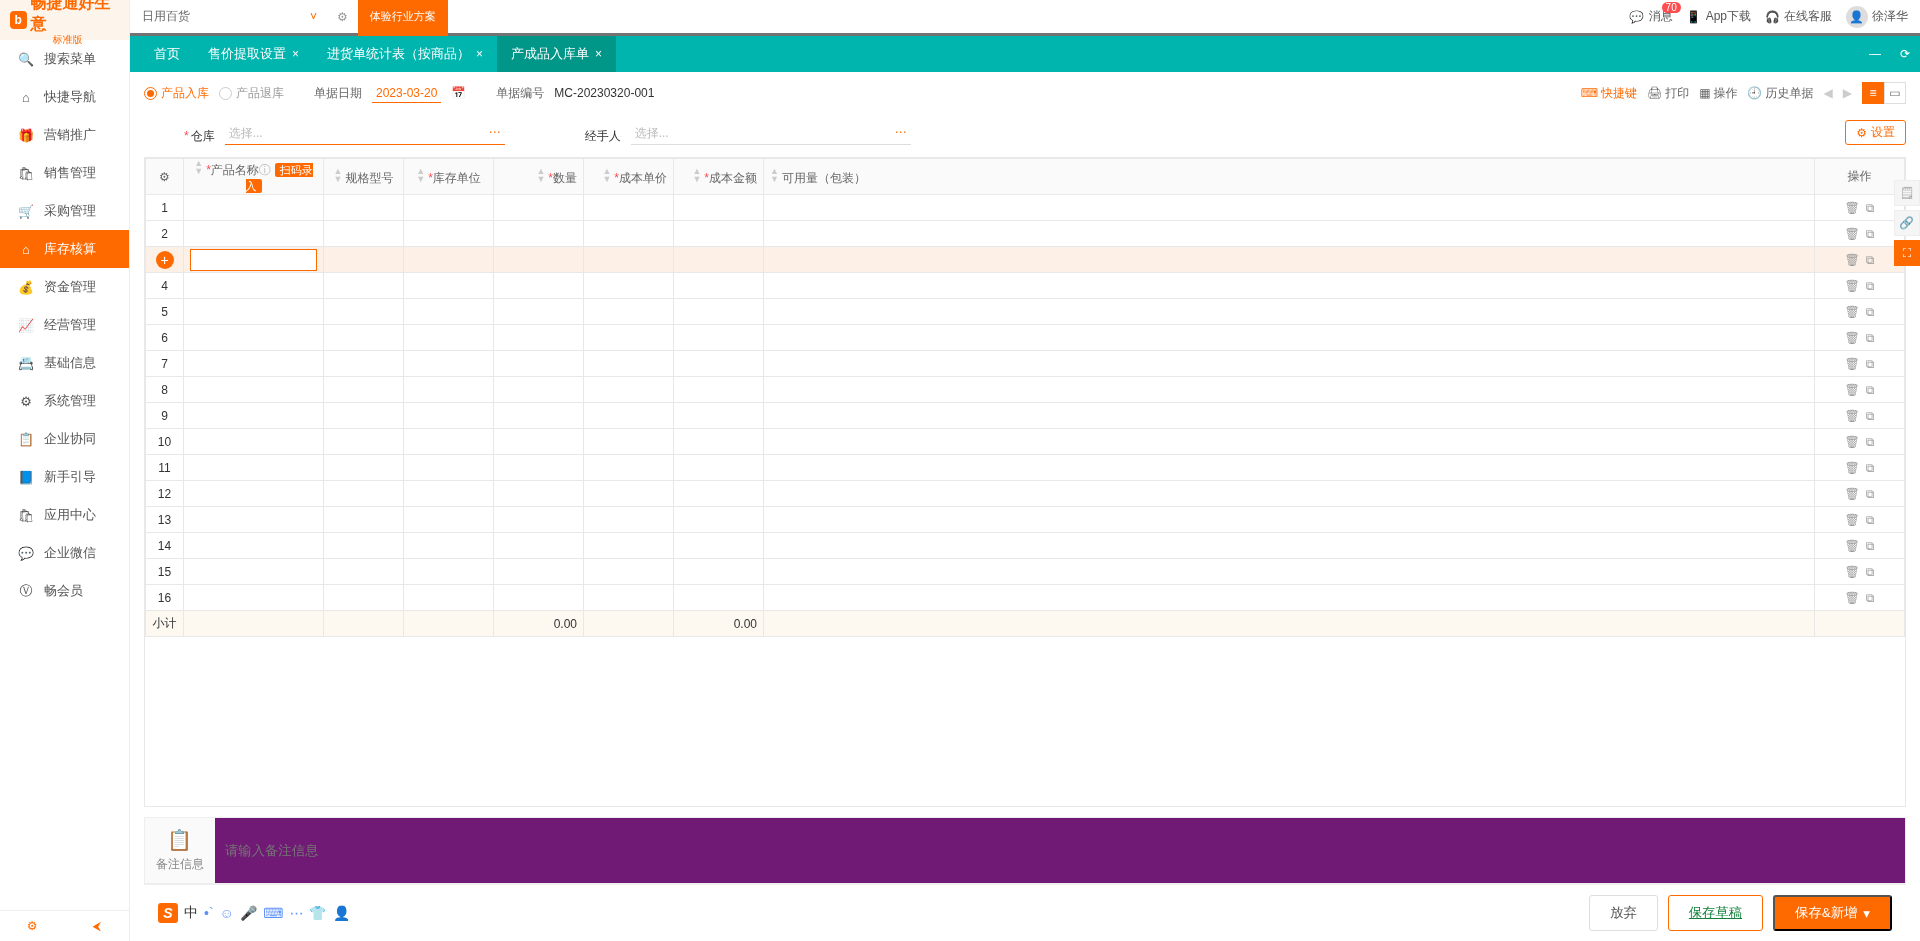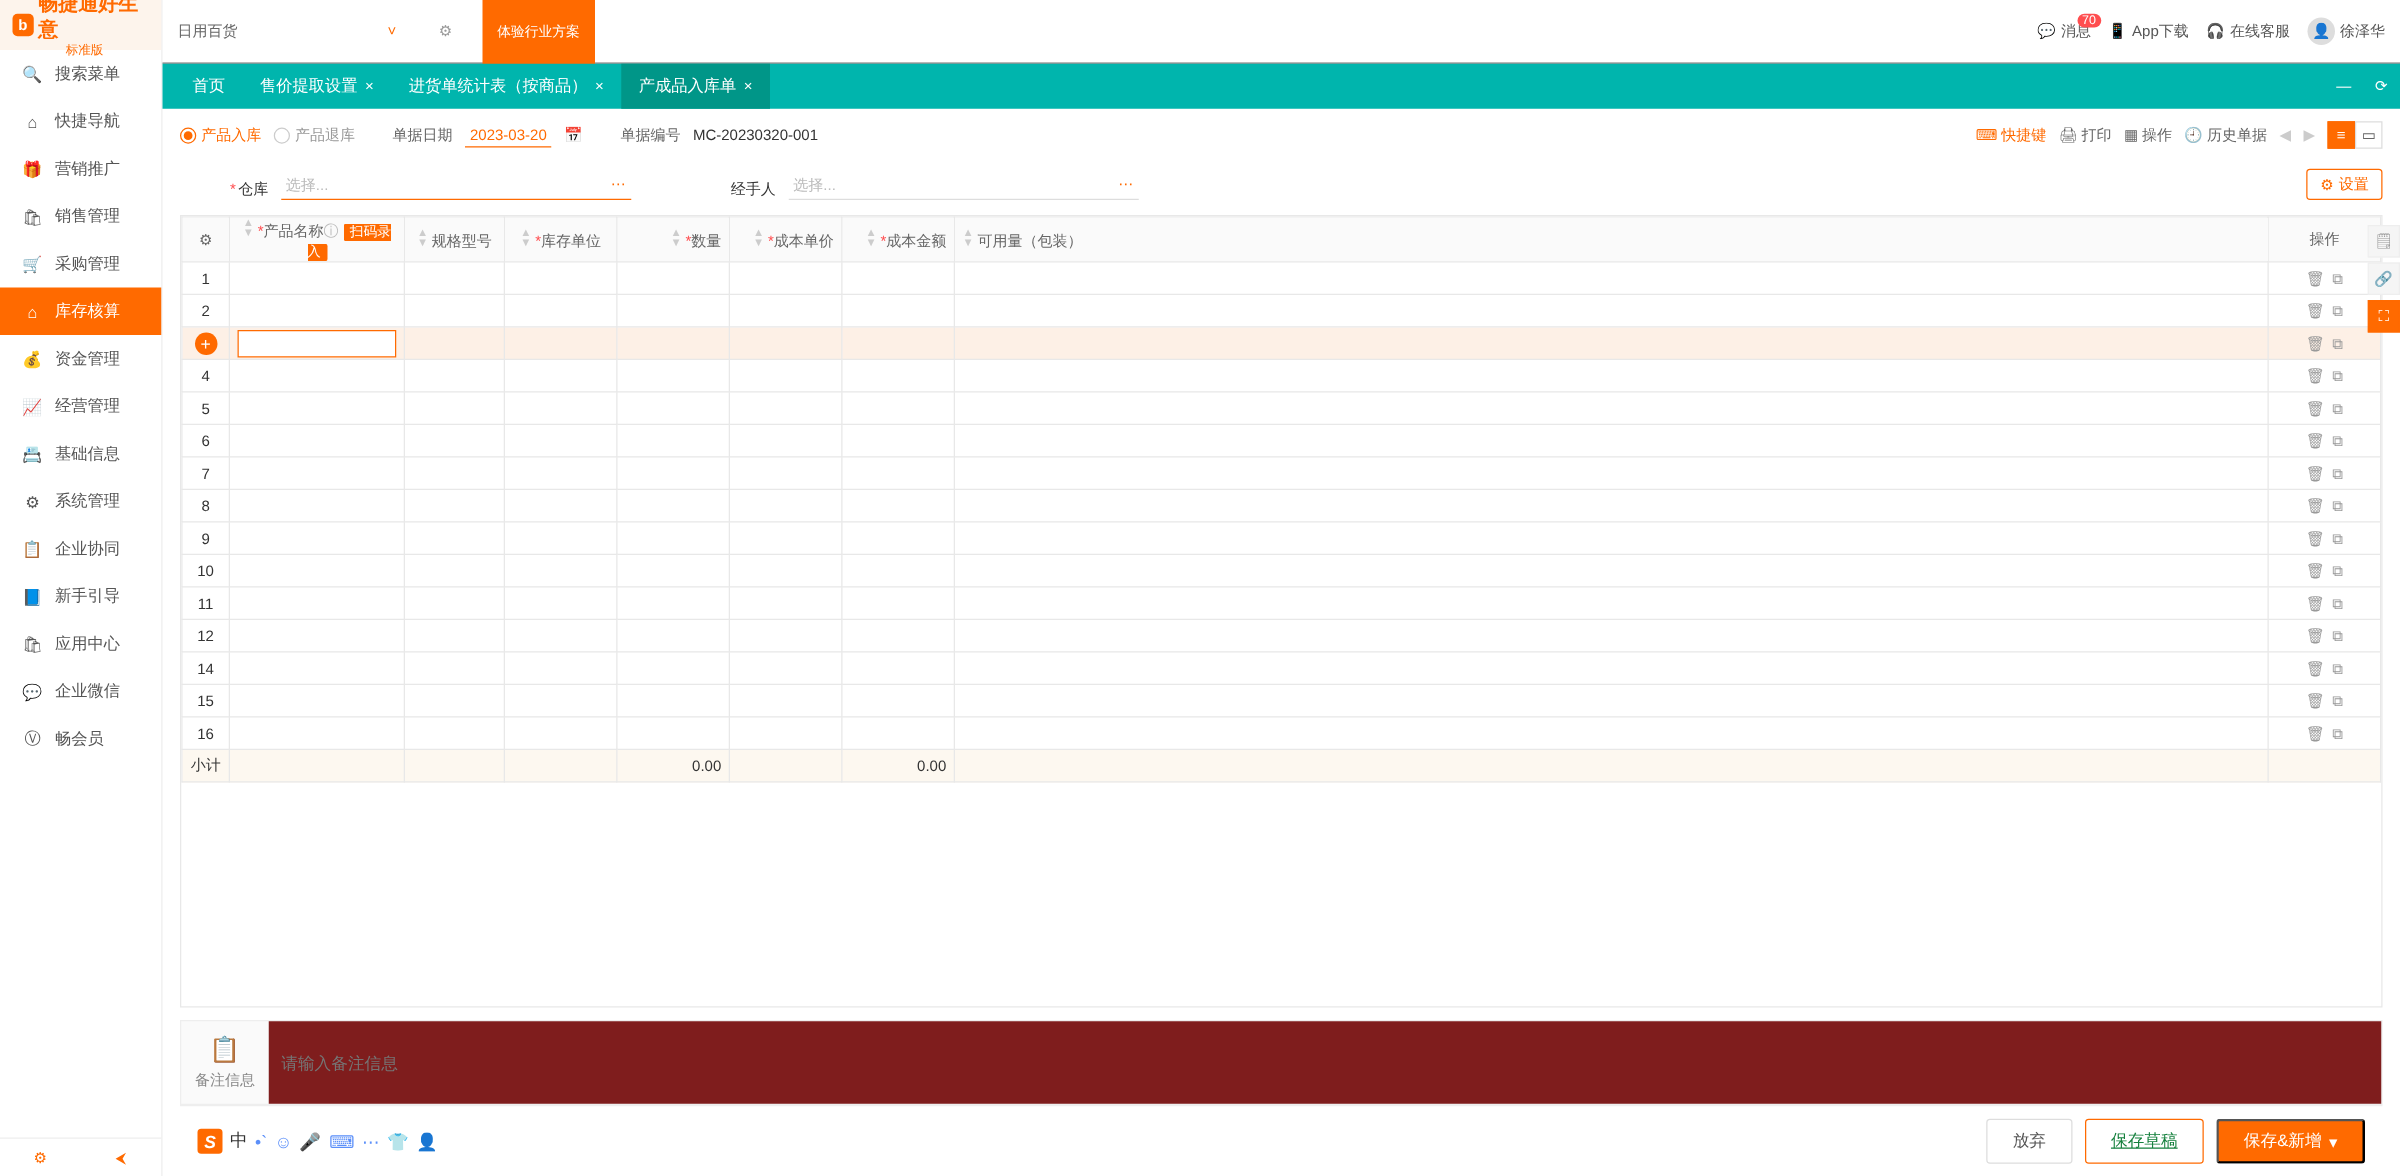--- a/index.html
+++ b/index.html
@@ -14,21 +14,21 @@
 .logo-sub { font-size: 10px; color: #ff6a00; margin-left: 22px; margin-top: -2px; }
 .nav { flex: 1; }
 .nav-item { display: flex; align-items: center; padding: 10px 18px; color: #555; cursor: pointer; font-size: 13px; }
 .nav-item.active { background: #ff6a00; color: #fff; }
 .nav-item .ico { width: 16px; height: 16px; margin-right: 10px; display: inline-flex; align-items: center; justify-content: center; }
 .sidebar-bottom { display: flex; border-top: 1px solid #eee; }
 .sidebar-bottom .btn { flex: 1; text-align: center; padding: 8px 0; color: #ff6a00; cursor: pointer; }
 
 
 .main { flex: 1; display: flex; flex-direction: column; min-width: 0; }
-.topbar { height: 51px; display: flex; align-items: center; padding: 0 12px; border-bottom: 1px solid #737373; gap: 14px; }
+.topbar { height: 36px; display: flex; align-items: center; padding: 0 12px; border-bottom: 3px solid #737373; }
 .selector { display: flex; align-items: center; margin-right: 10px; }
 .selector-text { color: #666; margin-right: 120px; }
 .selector-caret { color: #ff6a00; margin-right: 10px; }
 .gear-ico { color: #999; margin-right: 10px; cursor: pointer; }
 .try-btn { background: #ff6a00; color: #fff; padding: 24px 12px; border-radius: 3px; cursor: pointer; font-size: 11px; }
 .topbar-right { margin-left: auto; display: flex; align-items: center; gap: 14px; color: #555; }
 .tb-item { display: flex; align-items: center; gap: 4px; cursor: pointer; position: relative; }
 .badge { position: absolute; top: -6px; right: -8px; background: #ff4d4f; color: #fff; border-radius: 8px; font-size: 10px; padding: 0 4px; }
 .avatar { width: 22px; height: 22px; border-radius: 50%; background: #ddd; display: flex; align-items: center; justify-content: center; color: #fff; }
 
@@ -77,21 +77,21 @@
 .row-add { width: 18px; height: 18px; background: #ff6a00; color: #fff; border-radius: 50%; display: inline-flex; align-items: center; justify-content: center; cursor: pointer; font-size: 14px; }
 tr.active-row td { background: #fdf0e6; }
 tr.active-row .cell-input { background: #fff; border: 1px solid #ff6a00; height: 22px; width: 100%; }
 .op-ico { color: #999; cursor: pointer; margin: 0 3px; }
 tfoot td { background: #fdf8f0; font-weight: normal; }
 
 
 .remarks { display: flex; margin-top: 10px; border: 1px solid #eee; background: #fafafa; }
 .remarks-label { width: 70px; text-align: center; padding: 10px 0; color: #888; display: flex; flex-direction: column; align-items: center; justify-content: center; gap: 4px; }
 .remarks-ico { color: #00b5ad; font-size: 20px; }
-.remarks-input { flex: 1; border: none; background: #7f1d1d; padding: 10px; color: #999; }
+.remarks-input { flex: 1; border: none; background: #701a75; padding: 10px; color: #999; }
 
 
 .footer { display: flex; align-items: center; padding: 10px 14px; border-top: 1px solid #eee; gap: 10px; }
 .footer-ime { display: flex; align-items: center; gap: 6px; font-size: 14px; }
 .ime-s { width: 20px; height: 20px; background: #ff6a00; color: #fff; border-radius: 3px; display: flex; align-items: center; justify-content: center; font-weight: bold; font-style: italic; }
 .ime-ico { color: #5b8ff9; }
 .footer-btns { margin-left: auto; display: flex; gap: 10px; }
 .btn-plain { border: 1px solid #ddd; padding: 7px 20px; border-radius: 3px; cursor: pointer; color: #555; background: #fff; }
 .btn-outline-orange { border: 1px solid #ff6a00; color: #15803d; padding: 7px 20px; border-radius: 3px; cursor: pointer; background: #fff; text-decoration: underline; }
 .btn-orange { background: #ff6a00; color: #fff; padding: 7px 20px; border-radius: 3px; cursor: pointer; display: flex; align-items: center; gap: 6px; }
@@ -440,20 +440,31 @@
                 <td></td>
                 <td></td>
                 <td></td>
                 <td></td>
                 <td></td>
                 <td></td>
                 <td></td>
                 <td class="col-ops"><span class="op-ico">🗑</span><span class="op-ico">⧉</span></td>
               </tr>
               <tr>
+                <td class="col-idx">13</td>
+                <td></td>
+                <td></td>
+                <td></td>
+                <td></td>
+                <td></td>
+                <td></td>
+                <td></td>
+                <td class="col-ops"><span class="op-ico">🗑</span><span class="op-ico">⧉</span></td>
+              </tr>
+              <tr>
                 <td class="col-idx">14</td>
                 <td></td>
                 <td></td>
                 <td></td>
                 <td></td>
                 <td></td>
                 <td></td>
                 <td></td>
                 <td class="col-ops"><span class="op-ico">🗑</span><span class="op-ico">⧉</span></td>
               </tr>

